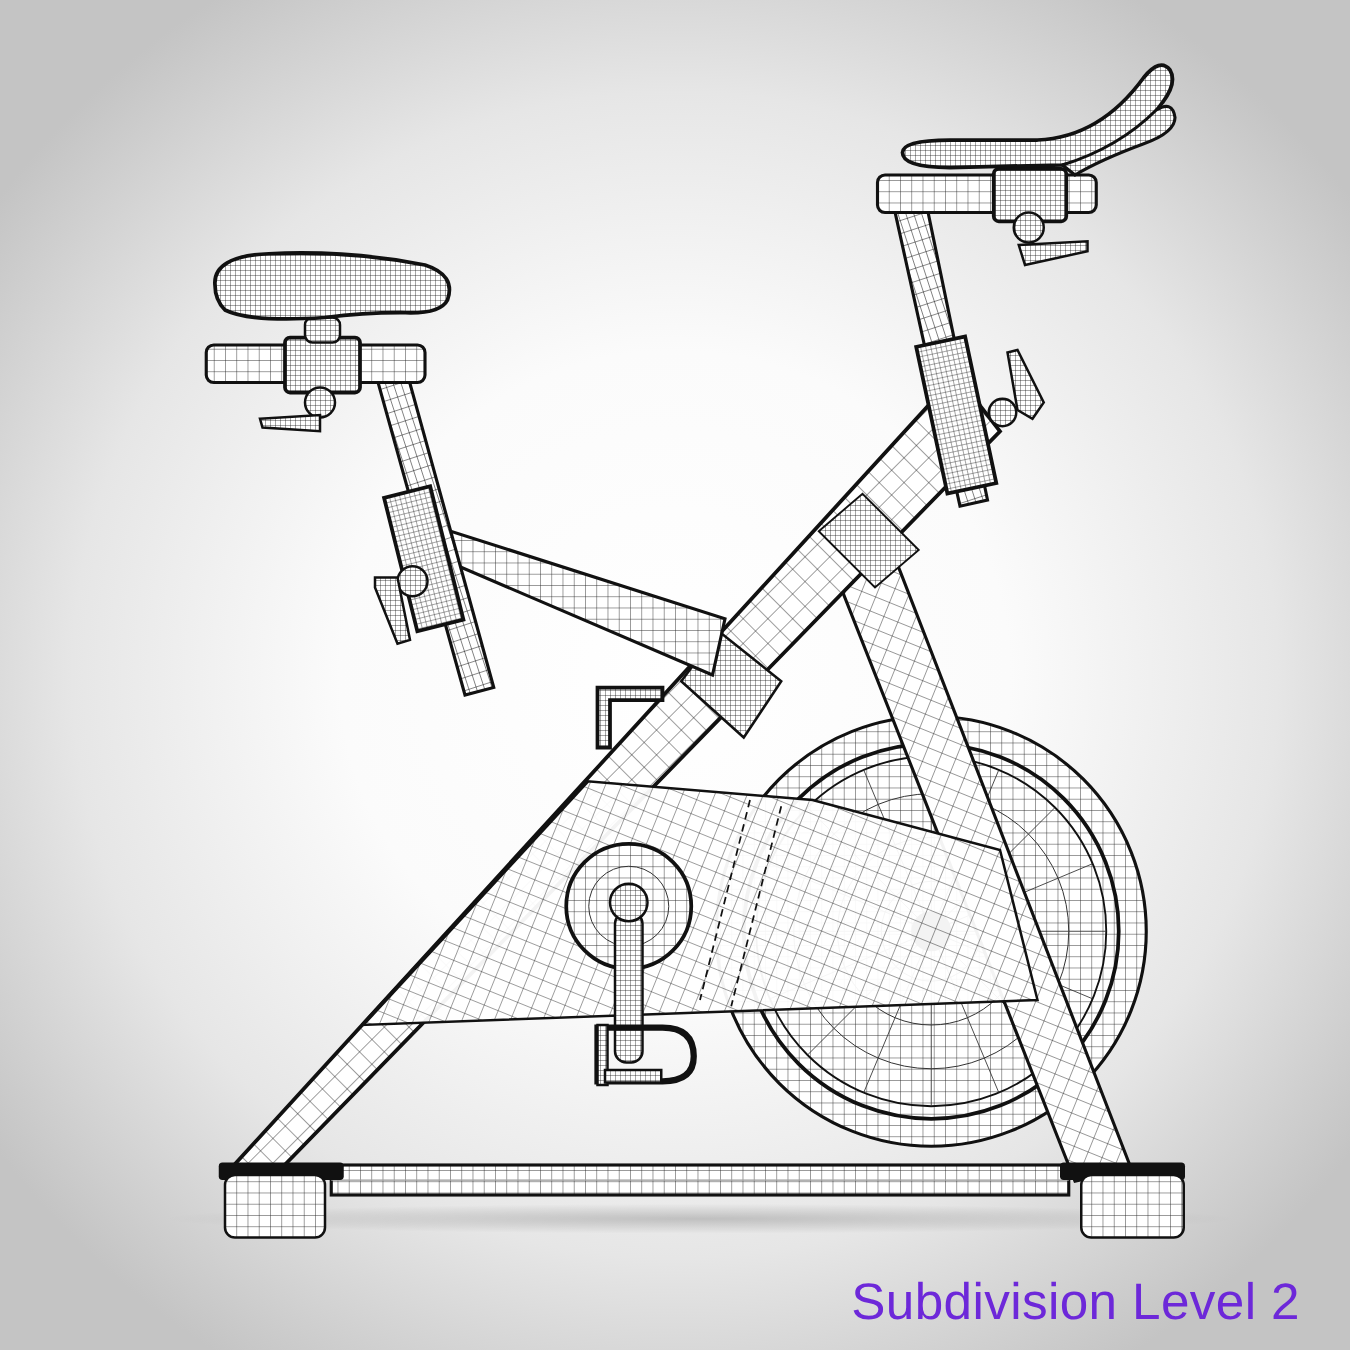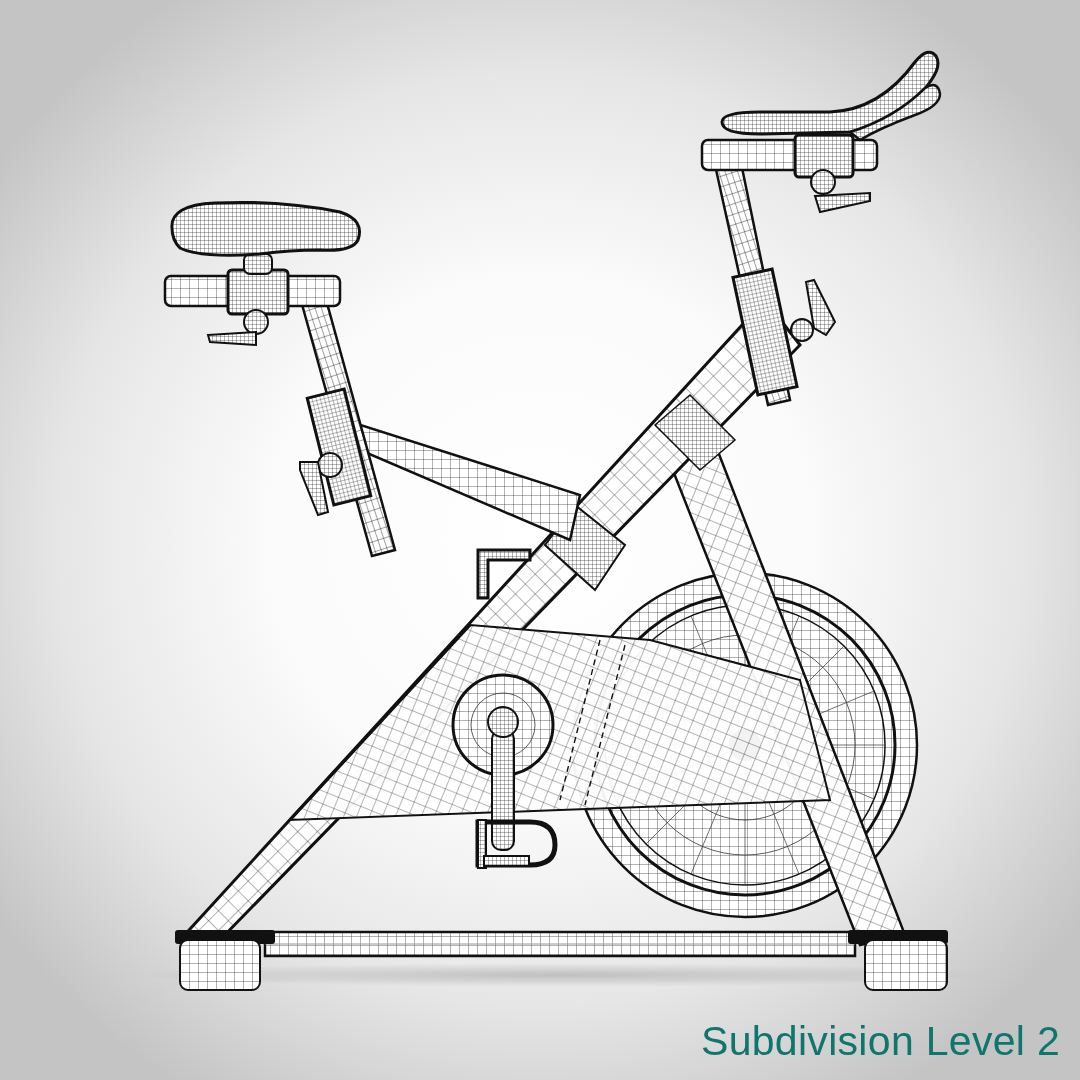--- a/index.html
+++ b/index.html
@@ -3,23 +3,23 @@
 <meta charset="utf-8">
 <style>
   html, body { margin:0; padding:0; }
   body {
     width:1080px; height:1080px; overflow:hidden; position:relative;
     background: radial-gradient(ellipse 62% 60% at 50% 50%, #ffffff 0%, #fbfbfb 40%, #e6e6e6 72%, #c4c4c4 100%);
     font-family: "Liberation Sans", sans-serif;
   }
   #stage { position:absolute; left:0; top:0; width:1080px; height:1080px; }
   .caption {
-    position:absolute; right:20px; bottom:18px;
+    position:absolute; right:40px; bottom:18px;
     font-family: "Liberation Sans", sans-serif;
-    font-size:41px; color:#0f766e; letter-spacing:0.3px; line-height:1;
+    font-size:41px; color:#6d28d9; letter-spacing:0.3px; line-height:1;
   }
 </style>
 </head>
 <body>
 
 <svg id="stage" viewBox="0 0 1080 1080" xmlns="http://www.w3.org/2000/svg">
   <defs>
     <pattern id="mesh" width="9" height="9" patternUnits="userSpaceOnUse">
       <rect width="9" height="9" fill="#fff"></rect>
       <path d="M0 0H9M0 0V9" stroke="#222" stroke-width="0.7"></path>

